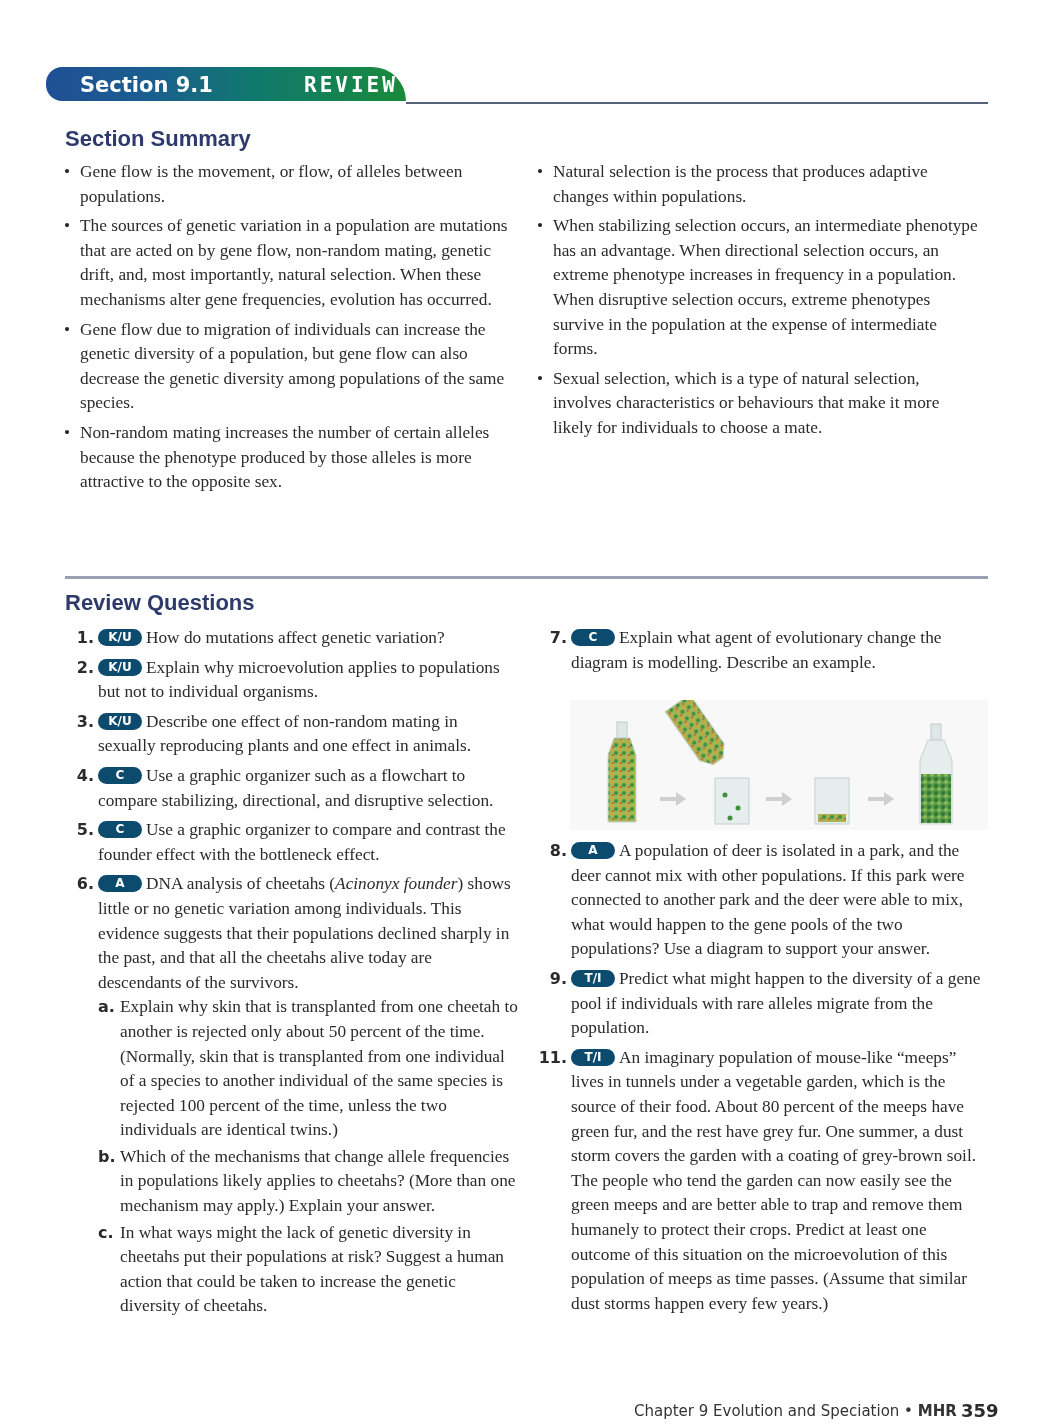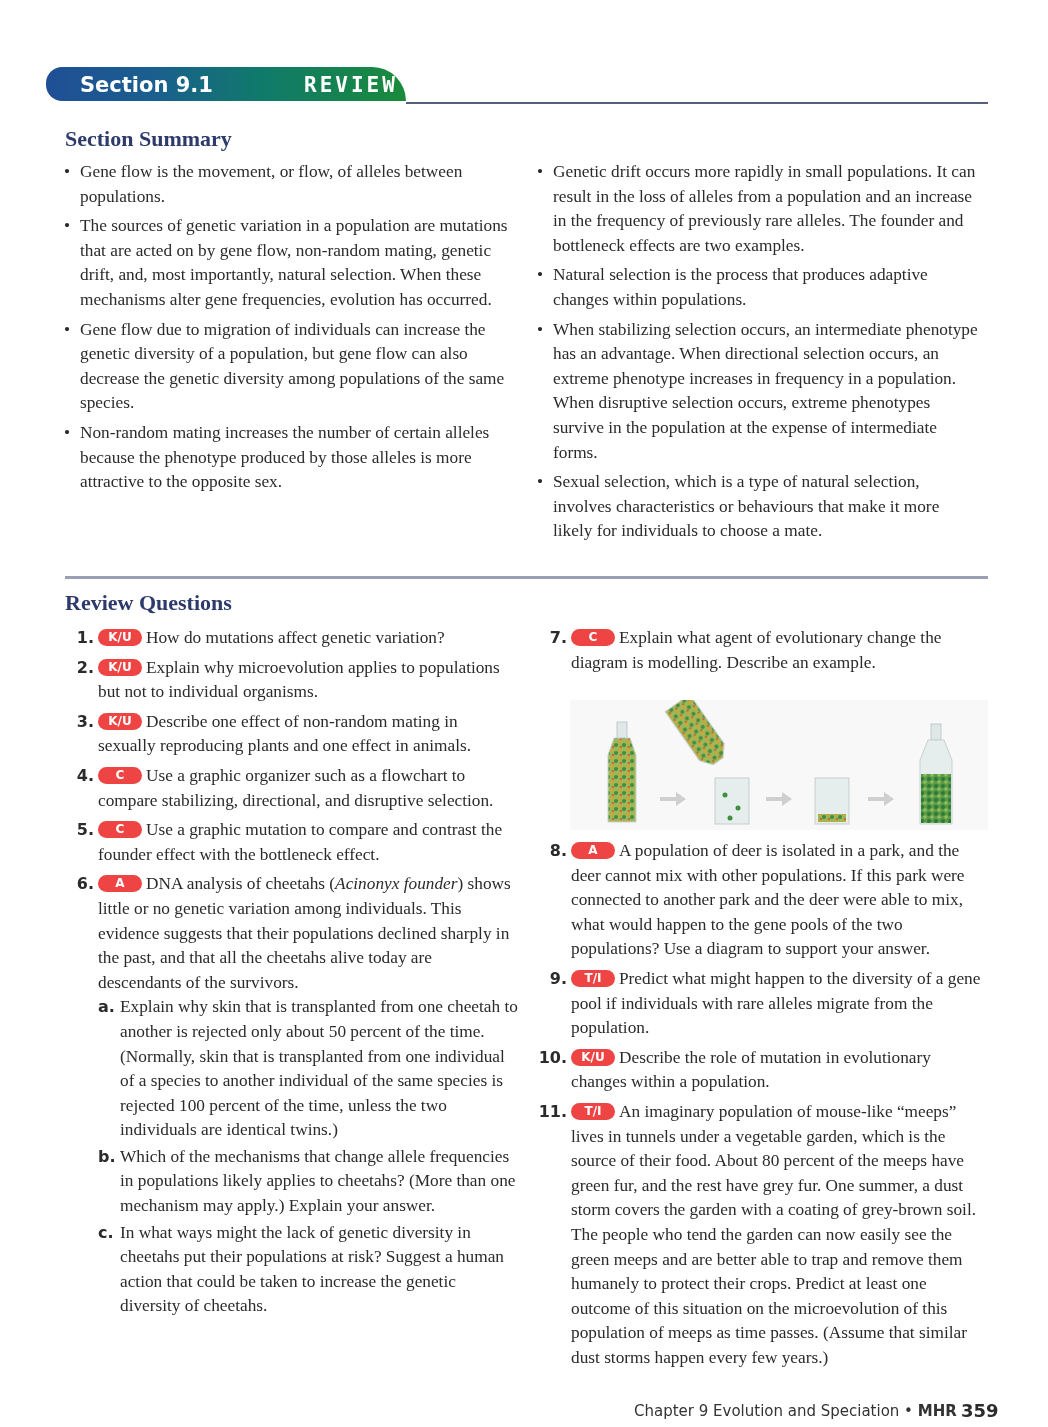--- a/index.html
+++ b/index.html
@@ -6,30 +6,30 @@
   body { width: 1048px; height: 1427px; position: relative; overflow: hidden;
          font-family: "Liberation Serif", "DejaVu Serif", serif; color: #2b2b2b; }
   .banner { position: absolute; left: 46px; top: 67px; width: 360px; height: 34px;
             border-radius: 19px 40px 0 19px;
             background: linear-gradient(90deg, #1f4f95 0%, #1a5f8f 30%, #107a6a 60%, #1a8a3a 100%); }
   .banner-title { position: absolute; left: 34px; top: 6px; color: #fff;
                   font-family: "DejaVu Sans", sans-serif; font-weight: bold; font-size: 21px; }
   .banner-review { position: absolute; left: 212px; top: 6px; color: #fff;
                    font-family: "DejaVu Sans Mono", monospace; font-weight: bold; font-size: 21px; letter-spacing: 3px; margin-left: 46px; }
   .banner-rule { position: absolute; left: 406px; top: 102px; width: 582px; height: 2px; background: #55607a; }
-  .h2 { position: absolute; font-family: Liberation Serif, serif; font-weight: bold;
+  .h2 { position: absolute; font-family: Liberation Sans, sans-serif; font-weight: bold;
         color: #2d3a6b; font-size: 22px; }
   .col { position: absolute; font-size: 17.3px; line-height: 24.6px; }
   .bullet { position: relative; padding-left: 16px; margin-bottom: 5px; }
   .bullet::before { content: "•"; position: absolute; left: 0; top: 0; }
   .divider { position: absolute; left: 65px; top: 576px; width: 923px; height: 3px; background: #9aa0b4; }
   .q { position: relative; padding-left: 34px; margin-bottom: 5px; }
   .qnum { position: absolute; left: 0; top: 0; width: 30px; text-align: right;
           font-family: "DejaVu Sans", sans-serif; font-weight: bold; font-size: 16px; color: #2b2b2b; }
-  .badge { display: inline-block; background: #ef4444; color: #fff; border-radius: 9px;
+  .badge { display: inline-block; background: #0c4a6e; color: #fff; border-radius: 9px;
            font-family: "DejaVu Sans", sans-serif; font-size: 12px; font-weight: bold;
            padding: 1px 9px; line-height: 15px; vertical-align: 2px; margin-right: 4px; min-width: 26px; text-align: center; }
   .sub { position: relative; padding-left: 22px; margin-bottom: 2px; }
   .subnum { position: absolute; left: 0; top: 0; font-family: "DejaVu Sans", sans-serif; font-weight: bold; font-size: 16px; }
   .figure { position: absolute; left: 570px; top: 700px; width: 418px; height: 130px; background: #f8f8f8; }
   .footer { position: absolute; left: 634px; top: 1402px; font-family: "DejaVu Sans", sans-serif; font-size: 15px; color: #333; }
   .footer b { font-weight: bold; }
   .pagenum { position: absolute; left: 953px; top: 1400px; font-family: "DejaVu Sans", sans-serif; font-weight: bold; font-size: 18px; color: #2b2b2b; padding-left: 8px; }
 </style>
 </head>
@@ -44,36 +44,35 @@
 <div class="h2" style="left:65px; top:126px;">Section Summary</div>
 
 <div class="col" style="left:64px; top:160px; width:455px;">
   <div class="bullet">Gene flow is the movement, or flow, of alleles between populations.</div>
   <div class="bullet">The sources of genetic variation in a population are mutations that are acted on by gene flow, non-random mating, genetic drift, and, most importantly, natural selection. When these mechanisms alter gene frequencies, evolution has occurred.</div>
   <div class="bullet">Gene flow due to migration of individuals can increase the genetic diversity of a population, but gene flow can also decrease the genetic diversity among populations of the same species.</div>
   <div class="bullet">Non-random mating increases the number of certain alleles because the phenotype produced by those alleles is more attractive to the opposite sex.</div>
 </div>
 
 <div class="col" style="left:537px; top:160px; width:445px;">
-  <div class="bullet">Genetic drift occurs more rapidly in small populations. It can result in the loss of alleles from a population and an increase in the frequency of previously rare alleles. The founder and bottleneck effects are two examples.</div>
   <div class="bullet">Natural selection is the process that produces adaptive changes within populations.</div>
   <div class="bullet">When stabilizing selection occurs, an intermediate phenotype has an advantage. When directional selection occurs, an extreme phenotype increases in frequency in a population. When disruptive selection occurs, extreme phenotypes survive in the population at the expense of intermediate forms.</div>
   <div class="bullet">Sexual selection, which is a type of natural selection, involves characteristics or behaviours that make it more likely for individuals to choose a mate.</div>
 </div>
 
 <div class="divider"></div>
 
 <div class="h2" style="left:65px; top:590px;">Review Questions</div>
 
 <div class="col" style="left:64px; top:626px; width:455px;">
   <div class="q"><span class="qnum">1.</span><span class="badge">K/U</span><span>How do mutations affect genetic variation?</span></div>
   <div class="q"><span class="qnum">2.</span><span class="badge">K/U</span><span>Explain why microevolution applies to populations but not to individual organisms.</span></div>
   <div class="q"><span class="qnum">3.</span><span class="badge">K/U</span><span>Describe one effect of non-random mating in sexually reproducing plants and one effect in animals.</span></div>
   <div class="q"><span class="qnum">4.</span><span class="badge">C</span><span>Use a graphic organizer such as a flowchart to compare stabilizing, directional, and disruptive selection.</span></div>
-  <div class="q"><span class="qnum">5.</span><span class="badge">C</span><span>Use a graphic mutation to compare and contrast the founder effect with the bottleneck effect.</span></div>
+  <div class="q"><span class="qnum">5.</span><span class="badge">C</span><span>Use a graphic organizer to compare and contrast the founder effect with the bottleneck effect.</span></div>
   <div class="q"><span class="qnum">6.</span><span class="badge">A</span><span>DNA analysis of cheetahs (</span><i>Acinonyx founder</i><span>) shows little or no genetic variation among individuals. This evidence suggests that their populations declined sharply in the past, and that all the cheetahs alive today are descendants of the survivors.</span>
     <div class="sub"><span class="subnum">a.</span><span>Explain why skin that is transplanted from one cheetah to another is rejected only about 50 percent of the time. (Normally, skin that is transplanted from one individual of a species to another individual of the same species is rejected 100 percent of the time, unless the two individuals are identical twins.)</span></div>
     <div class="sub"><span class="subnum">b.</span><span>Which of the mechanisms that change allele frequencies in populations likely applies to cheetahs? (More than one mechanism may apply.) Explain your answer.</span></div>
     <div class="sub"><span class="subnum">c.</span><span>In what ways might the lack of genetic diversity in cheetahs put their populations at risk? Suggest a human action that could be taken to increase the genetic diversity of cheetahs.</span></div>
   </div>
 </div>
 
 <div class="col" style="left:537px; top:626px; width:450px;">
   <div class="q"><span class="qnum">7.</span><span class="badge">C</span><span>Explain what agent of evolutionary change the diagram is modelling. Describe an example.</span></div>
 </div>
@@ -123,18 +122,17 @@
       <rect x="361" y="24" width="10" height="16" fill="#dfe7e7" stroke="#bfcaca"></rect>
       <path d="M358 40 L374 40 L382 60 L382 124 L350 124 L350 60 Z" fill="#e6eded" stroke="#c8d2d2"></path>
       <rect x="351" y="74" width="30" height="49" fill="url(#green)"></rect>
     </g>
   </svg>
 </div>
 
 <div class="col" style="left:537px; top:839px; width:450px;">
   <div class="q"><span class="qnum">8.</span><span class="badge">A</span><span>A population of deer is isolated in a park, and the deer cannot mix with other populations. If this park were connected to another park and the deer were able to mix, what would happen to the gene pools of the two populations? Use a diagram to support your answer.</span></div>
   <div class="q"><span class="qnum">9.</span><span class="badge">T/I</span><span>Predict what might happen to the diversity of a gene pool if individuals with rare alleles migrate from the population.</span></div>
-  <div class="q"><span class="qnum">10.</span><span class="badge">K/U</span><span>Describe the role of mutation in evolutionary changes within a population.</span></div>
   <div class="q"><span class="qnum">11.</span><span class="badge">T/I</span><span>An imaginary population of mouse-like “meeps” lives in tunnels under a vegetable garden, which is the source of their food. About 80 percent of the meeps have green fur, and the rest have grey fur. One summer, a dust storm covers the garden with a coating of grey-brown soil. The people who tend the garden can now easily see the green meeps and are better able to trap and remove them humanely to protect their crops. Predict at least one outcome of this situation on the microevolution of this population of meeps as time passes. (Assume that similar dust storms happen every few years.)</span></div>
 </div>
 
 <div class="footer"><span>Chapter 9  Evolution and Speciation • </span><b>MHR</b></div>
 <div class="pagenum">359</div>
 
 </body></html>

